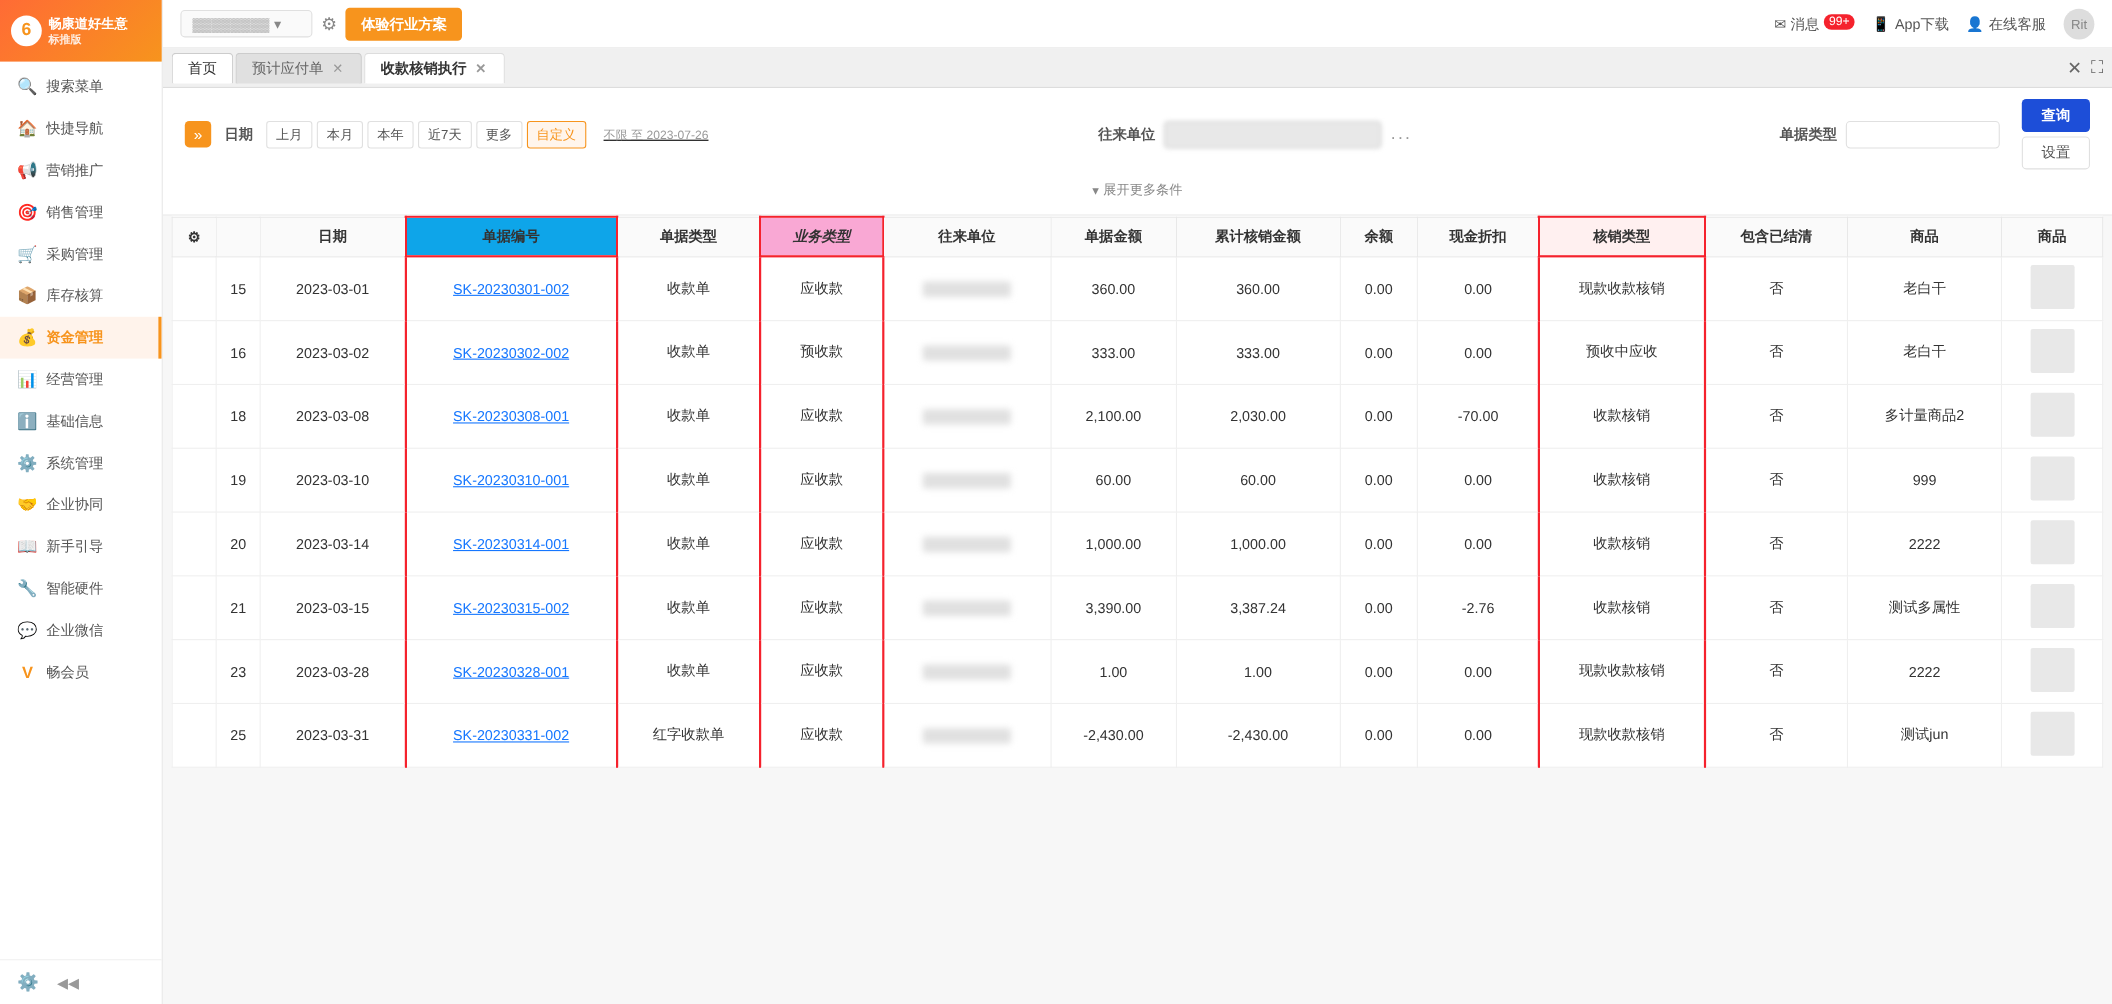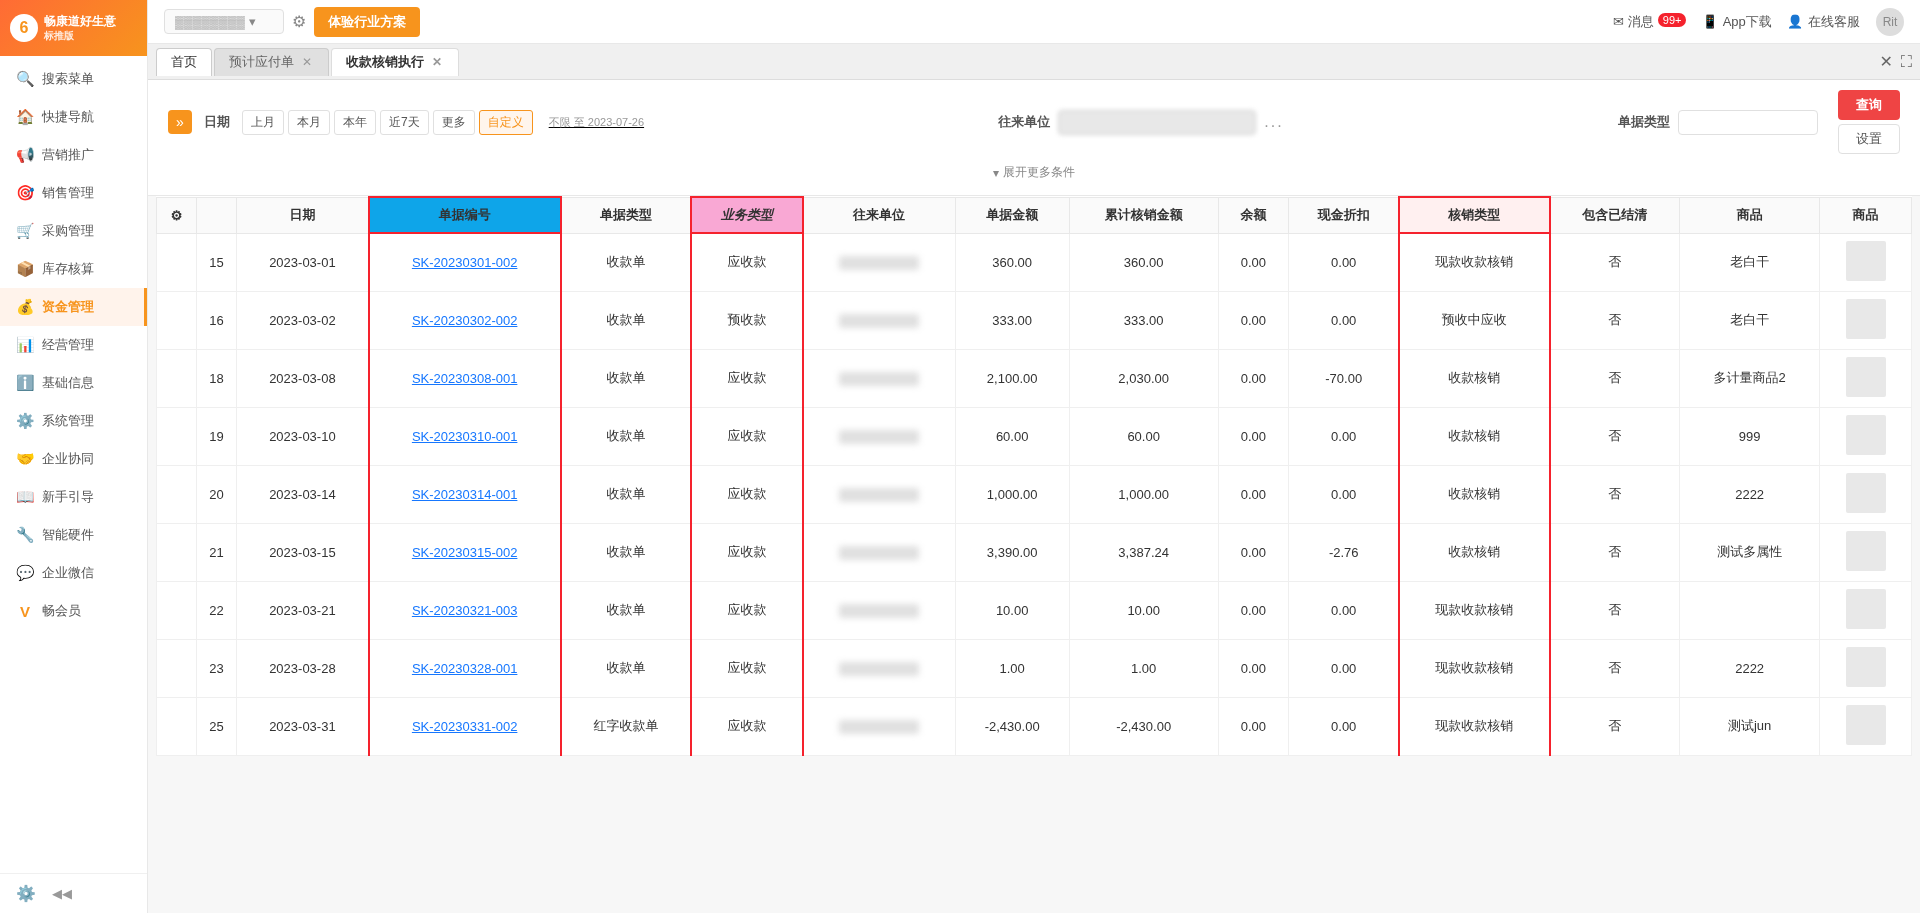--- a/index.html
+++ b/index.html
@@ -248,21 +248,21 @@
       border-radius: 4px;
       padding: 4px 28px 4px 10px;
       font-size: 13px;
       color: #555;
       background: #fff;
       min-width: 140px;
       appearance: none;
       cursor: pointer;
     }
     .query-btn {
-      background: #ef4444;
+      background: #1d4ed8;
       color: #fff;
       border: none;
       padding: 6px 18px;
       border-radius: 4px;
       cursor: pointer;
       font-size: 13px;
       font-weight: bold;
     }
     .settings-btn {
       background: #fff;
@@ -642,72 +642,53 @@
     <td class="">3,387.24</td>
     <td>0.00</td>
     <td class="red-text">-2.76</td>
     <td style="border-left:2px solid #f5222d;border-right:2px solid #f5222d;">收款核销</td>
     <td>否</td>
     <td>测试多属性</td>
     <td><div style="width:40px;height:40px;background:#e8e8e8;border-radius:2px;display:inline-block;"></div></td>
   </tr>
             <tr>
     <td></td>
-    <td>22</td>
-    <td>2023-03-21</td>
-    <td style="border-left:2px solid #f5222d;border-right:2px solid #f5222d;">
-      <span class="link-text">SK-20230321-003</span>
+    <td>23</td>
+    <td>2023-03-28</td>
+    <td style="border-left:2px solid #f5222d;border-right:2px solid #f5222d;">
+      <span class="link-text">SK-20230328-001</span>
     </td>
     <td>收款单</td>
     <td style="border-left:2px solid #f5222d;border-right:2px solid #f5222d;">应收款</td>
     <td><span class="blurred-input"></span></td>
-    <td class="">10.00</td>
-    <td class="">10.00</td>
+    <td class="">1.00</td>
+    <td class="">1.00</td>
     <td>0.00</td>
     <td class="">0.00</td>
     <td style="border-left:2px solid #f5222d;border-right:2px solid #f5222d;">现款收款核销</td>
     <td>否</td>
-    <td></td>
+    <td>2222</td>
     <td><div style="width:40px;height:40px;background:#e8e8e8;border-radius:2px;display:inline-block;"></div></td>
   </tr>
             <tr>
     <td></td>
-    <td>23</td>
-    <td>2023-03-28</td>
-    <td style="border-left:2px solid #f5222d;border-right:2px solid #f5222d;">
-      <span class="link-text">SK-20230328-001</span>
-    </td>
-    <td>收款单</td>
+    <td>25</td>
+    <td>2023-03-31</td>
+    <td style="border-left:2px solid #f5222d;border-right:2px solid #f5222d;">
+      <span class="link-text">SK-20230331-002</span>
+    </td>
+    <td>红字收款单</td>
     <td style="border-left:2px solid #f5222d;border-right:2px solid #f5222d;">应收款</td>
     <td><span class="blurred-input"></span></td>
-    <td class="">1.00</td>
-    <td class="">1.00</td>
+    <td class="red-text">-2,430.00</td>
+    <td class="red-text">-2,430.00</td>
     <td>0.00</td>
     <td class="">0.00</td>
     <td style="border-left:2px solid #f5222d;border-right:2px solid #f5222d;">现款收款核销</td>
     <td>否</td>
-    <td>2222</td>
-    <td><div style="width:40px;height:40px;background:#e8e8e8;border-radius:2px;display:inline-block;"></div></td>
-  </tr>
-            <tr>
-    <td></td>
-    <td>25</td>
-    <td>2023-03-31</td>
-    <td style="border-left:2px solid #f5222d;border-right:2px solid #f5222d;">
-      <span class="link-text">SK-20230331-002</span>
-    </td>
-    <td>红字收款单</td>
-    <td style="border-left:2px solid #f5222d;border-right:2px solid #f5222d;">应收款</td>
-    <td><span class="blurred-input"></span></td>
-    <td class="red-text">-2,430.00</td>
-    <td class="red-text">-2,430.00</td>
-    <td>0.00</td>
-    <td class="">0.00</td>
-    <td style="border-left:2px solid #f5222d;border-right:2px solid #f5222d;">现款收款核销</td>
-    <td>否</td>
     <td>测试jun</td>
     <td><div style="width:40px;height:40px;background:#e8e8e8;border-radius:2px;display:inline-block;"></div></td>
   </tr>
           </tbody>
       </table>
     </div>
 
   </div>
 </div>
 

